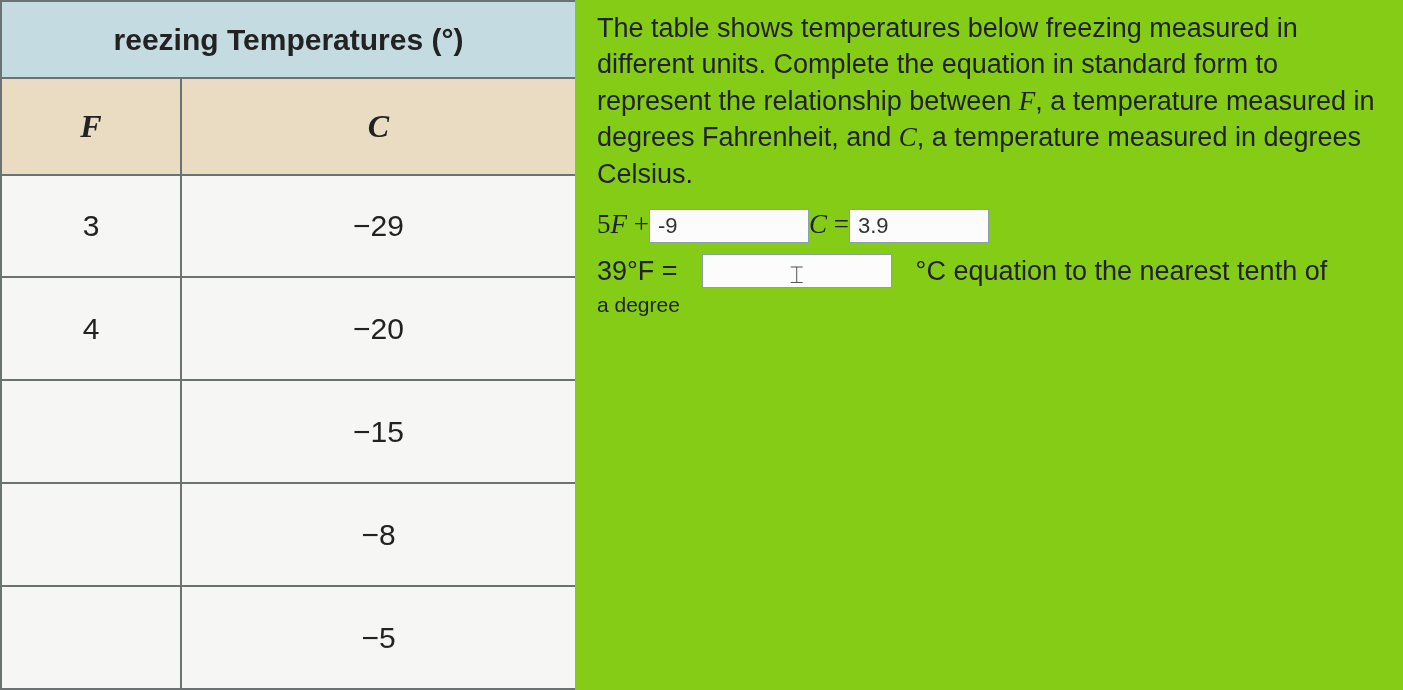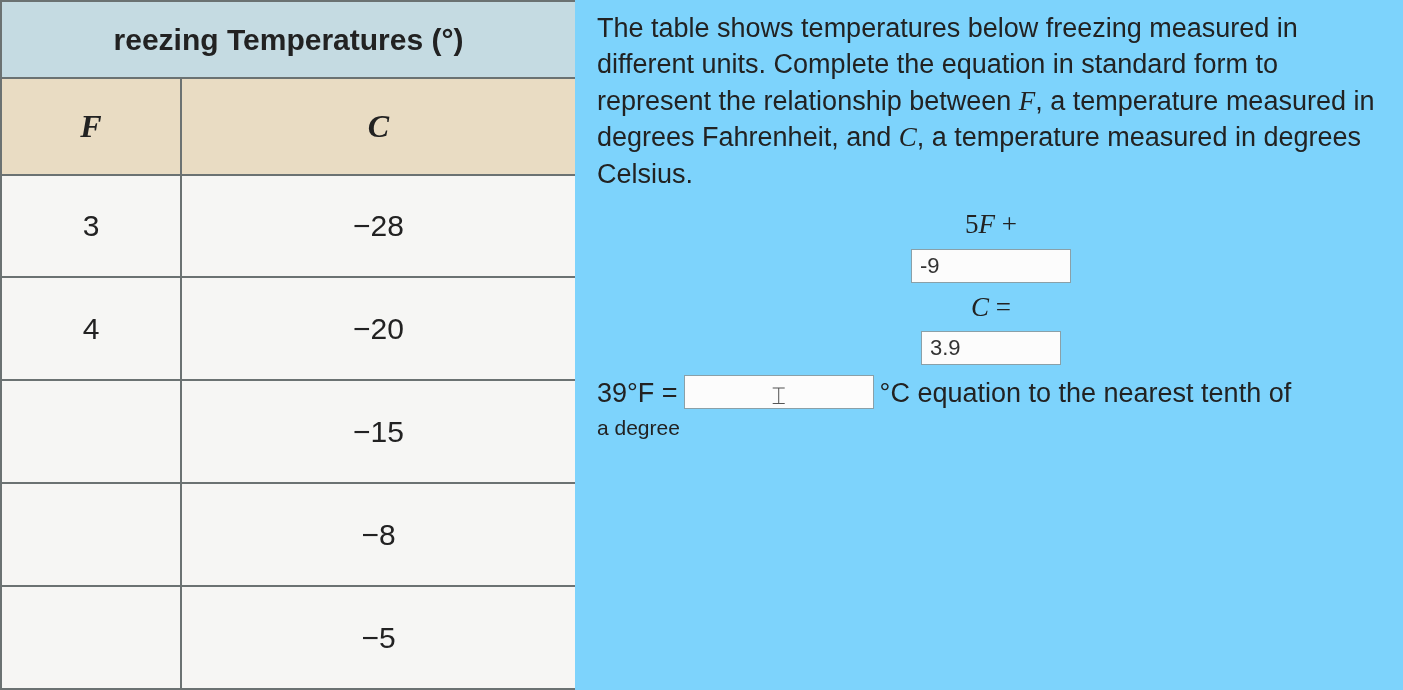--- a/index.html
+++ b/index.html
@@ -50,37 +50,35 @@
     background: #f6f6f4;
     height: 96px;
     font-size: 30px;
   }
   .col-f { width: 180px; }
   .col-c { width: 395px; }
 
   .right {
     flex: 1;
     padding: 10px 18px 10px 22px;
-    background: #7dd3fc;
+    background: #84cc16;
     font-size: 27px;
     line-height: 1.35;
     color: #222;
   }
   .problem-text { margin-bottom: 14px; }
   .problem-text .var {
     font-family: "Times New Roman", serif;
     font-style: italic;
   }
   .eq-line {
     display: flex;
-    align-items: center;
-    gap: 6px;
+    align-items: flex-end;
     margin-bottom: 10px;
     font-size: 27px;
-    flex-direction: column;
   }
   .eq-line .math {
     font-family: "Times New Roman", serif;
   }
   .eq-line .math .var { font-style: italic; }
   .input-box {
     border: 1px solid #8aa0a8;
     background: #fcfcfc;
     height: 34px;
     padding: 2px 8px;
@@ -95,23 +93,23 @@
   .input-box.w3 { width: 190px; justify-content: center; position: relative; }
   .cursor {
     font-family: "Times New Roman", serif;
     font-size: 24px;
     color: #555;
     position: relative;
     top: 4px;
   }
   .line2 {
     display: flex;
-    align-items: flex-start;
+    align-items: center;
     flex-wrap: wrap;
-    gap: 6px;
+    gap: 24px;
     font-size: 27px;
   }
   .line3 { font-size: 21px; margin-top: 2px; }
 </style>
 </head>
 <body>
 
 <div class="left">
   <table>
     <colgroup>
@@ -121,21 +119,21 @@
     <tbody>
         <tr class="title-row">
       <th colspan="2">reezing Temperatures (°)</th>
     </tr>
     <tr class="header-row">
       <th>F</th>
       <th>C</th>
     </tr>
     <tr class="data-row">
       <td>3</td>
-      <td>−28</td>
+      <td>−29</td>
     </tr>
     <tr class="data-row">
       <td>4</td>
       <td>−20</td>
     </tr>
     <tr class="data-row">
       <td></td>
       <td>−15</td>
     </tr>
     <tr class="data-row">

